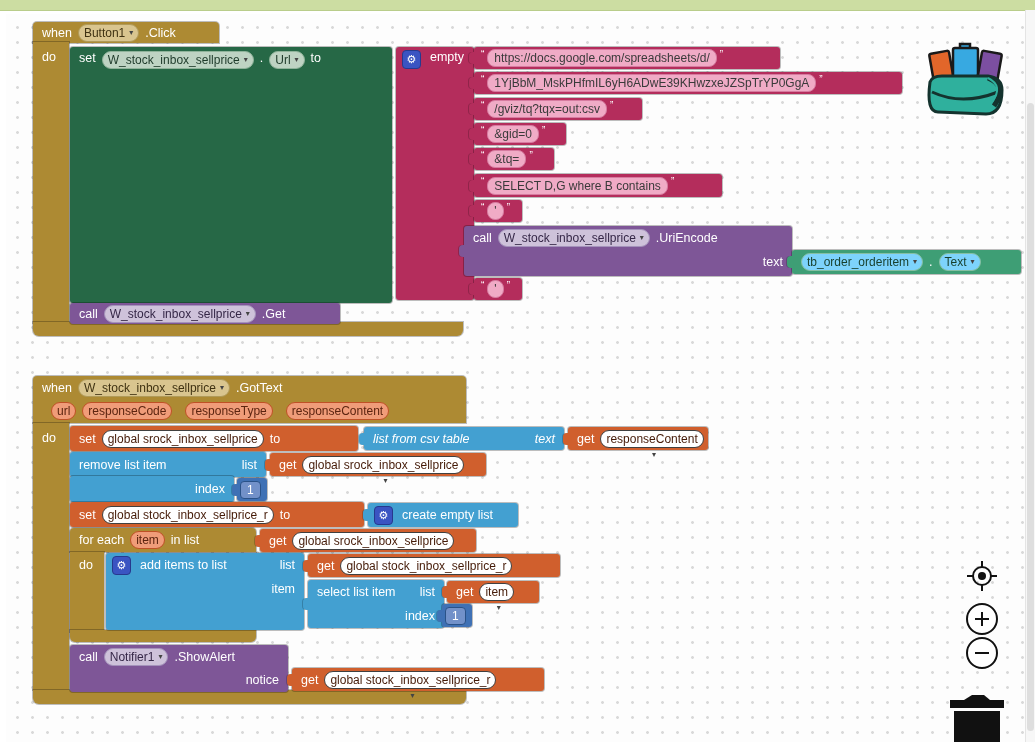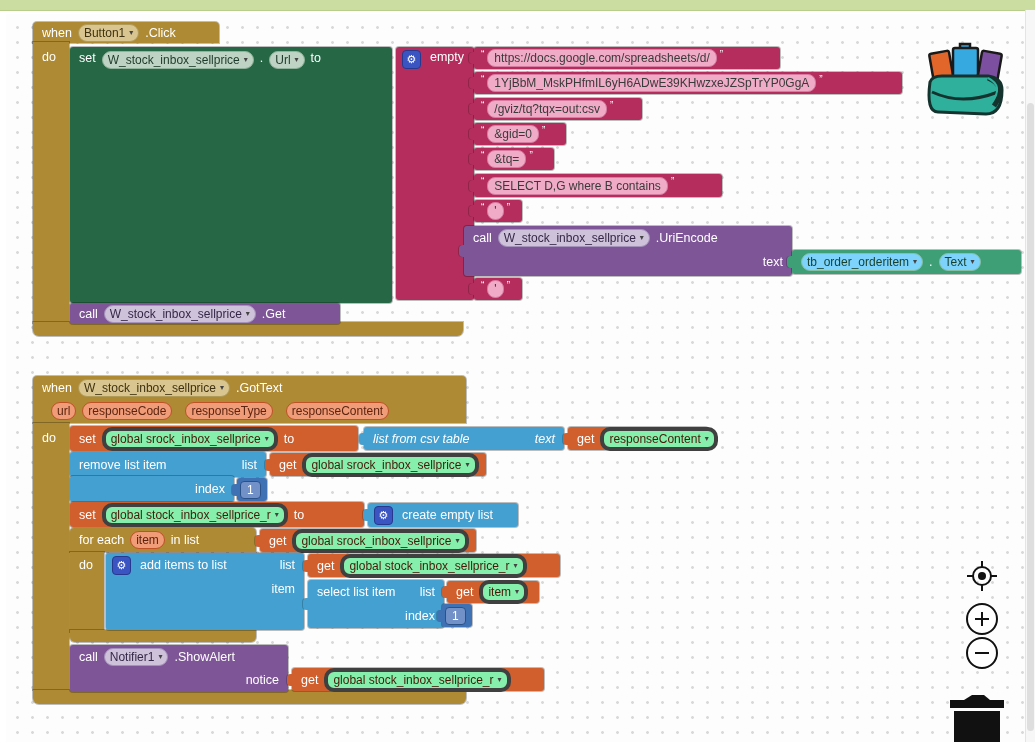--- a/index.html
+++ b/index.html
@@ -34,21 +34,21 @@
   .lbl{margin:0 3px;}
   .push{margin-left:auto;}
 
   .chip{display:inline-flex;align-items:center;border-radius:10px;padding:0 5px;height:16px;
         font-size:12px;color:#222;margin:0 3px;line-height:16px;}
   .chip .dd{font-size:8px;margin-left:4px;color:#444;}
   .chip.tan{background:#D9C58F;border:1px solid #B09A58;color:#3F3212;}
   .chip.sage{background:#BED3C3;border:1px solid #8FB39A;color:#1E3A2A;}
   .chip.mint{background:#7dd3fc;border:1px solid #85C0A3;color:#173F2C;justify-content:space-between;}
   .chip.lav{background:#CEC2DA;border:1px solid #A492BB;color:#352747;}
-  .chip.peach{background:#86efac;border:4px solid #404040;color:#451B08;}
+  .chip.peach{background:#ffffff;border:1px solid #404040;color:#451B08;flex-direction:column;}
   .chip.salmon{background:#F09C79;border:1px solid #BF5126;color:#5C2410;}
   .chip.numfield{background:#7291C9;border:1px solid #2A5288;color:#fff;border-radius:4px;padding:0 6px;}
 
   .txtfield{background:#F0ABC6;border:1px solid #D77BA0;border-radius:8px;padding:0 6px;height:16px;
             line-height:16px;color:#3A3A3A;font-size:12px;margin:0 2px;}
   .q{color:#fff;font-size:10px;margin:0 1px;position:relative;top:-4px;}
 
   .gear{display:inline-flex;align-items:center;justify-content:center;width:17px;height:17px;
         background:#3A54C2;border:1px solid #27398E;border-radius:4px;color:#fff;font-size:11px;margin-right:6px;}
 

